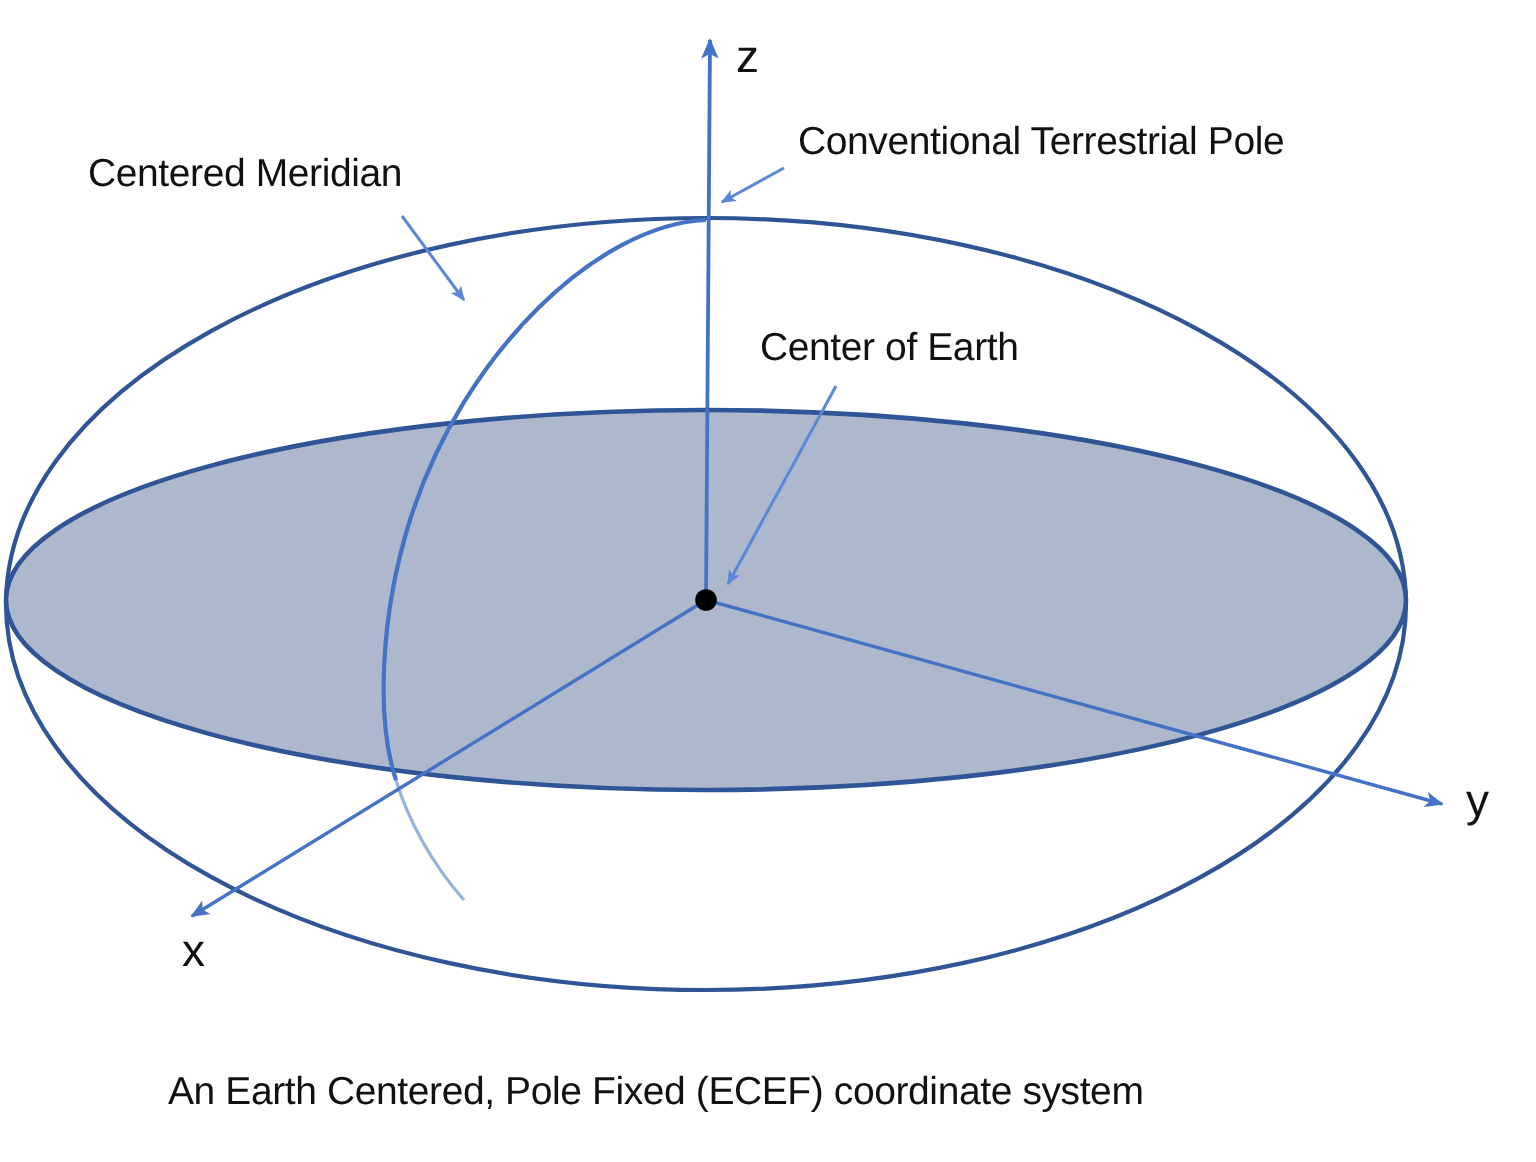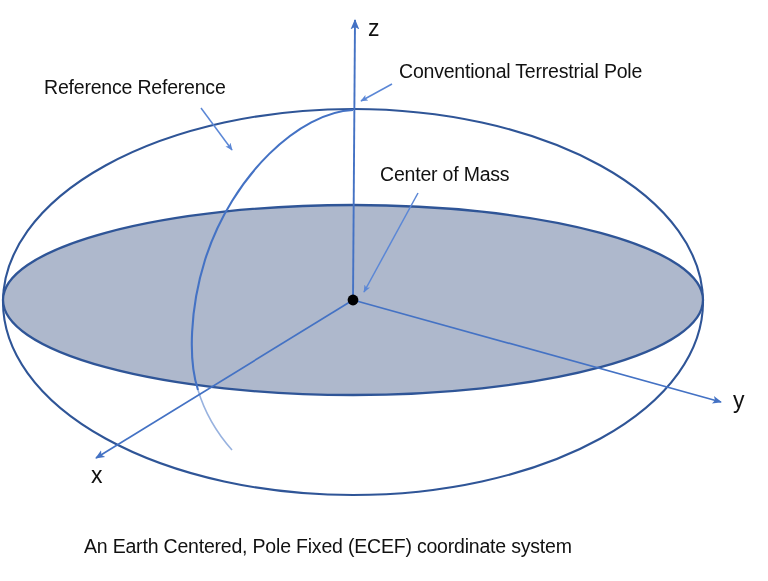--- a/index.html
+++ b/index.html
@@ -78,25 +78,25 @@
     <circle cx="353" cy="300" r="5.4" fill="#000000"></circle>
 
     <line x1="201" y1="108" x2="232" y2="150" stroke="#5b87d6" stroke-width="1.5" marker-end="url(#arrowThin)"></line>
 
     <line x1="392" y1="84" x2="361" y2="101" stroke="#5b87d6" stroke-width="1.5" marker-end="url(#arrowThin)"></line>
 
     <line x1="418" y1="193" x2="364" y2="292" stroke="#5b87d6" stroke-width="1.5" marker-end="url(#arrowThin)"></line>
 
   </svg>
 
-  <div class="lbl lbl-ref">Reference Reference</div>
+  <div class="lbl lbl-ref">Centered Meridian</div>
 
   <div class="lbl lbl-pole">Conventional Terrestrial Pole</div>
 
-  <div class="lbl lbl-com">Center of Mass</div>
+  <div class="lbl lbl-com">Center of Earth</div>
 
   <div class="lbl lbl-axis-z">z</div>
 
   <div class="lbl lbl-axis-y">y</div>
 
   <div class="lbl lbl-axis-x">x</div>
 
   <div class="lbl lbl-caption">An Earth Centered, Pole Fixed (ECEF) coordinate system</div>
 
 </div>

